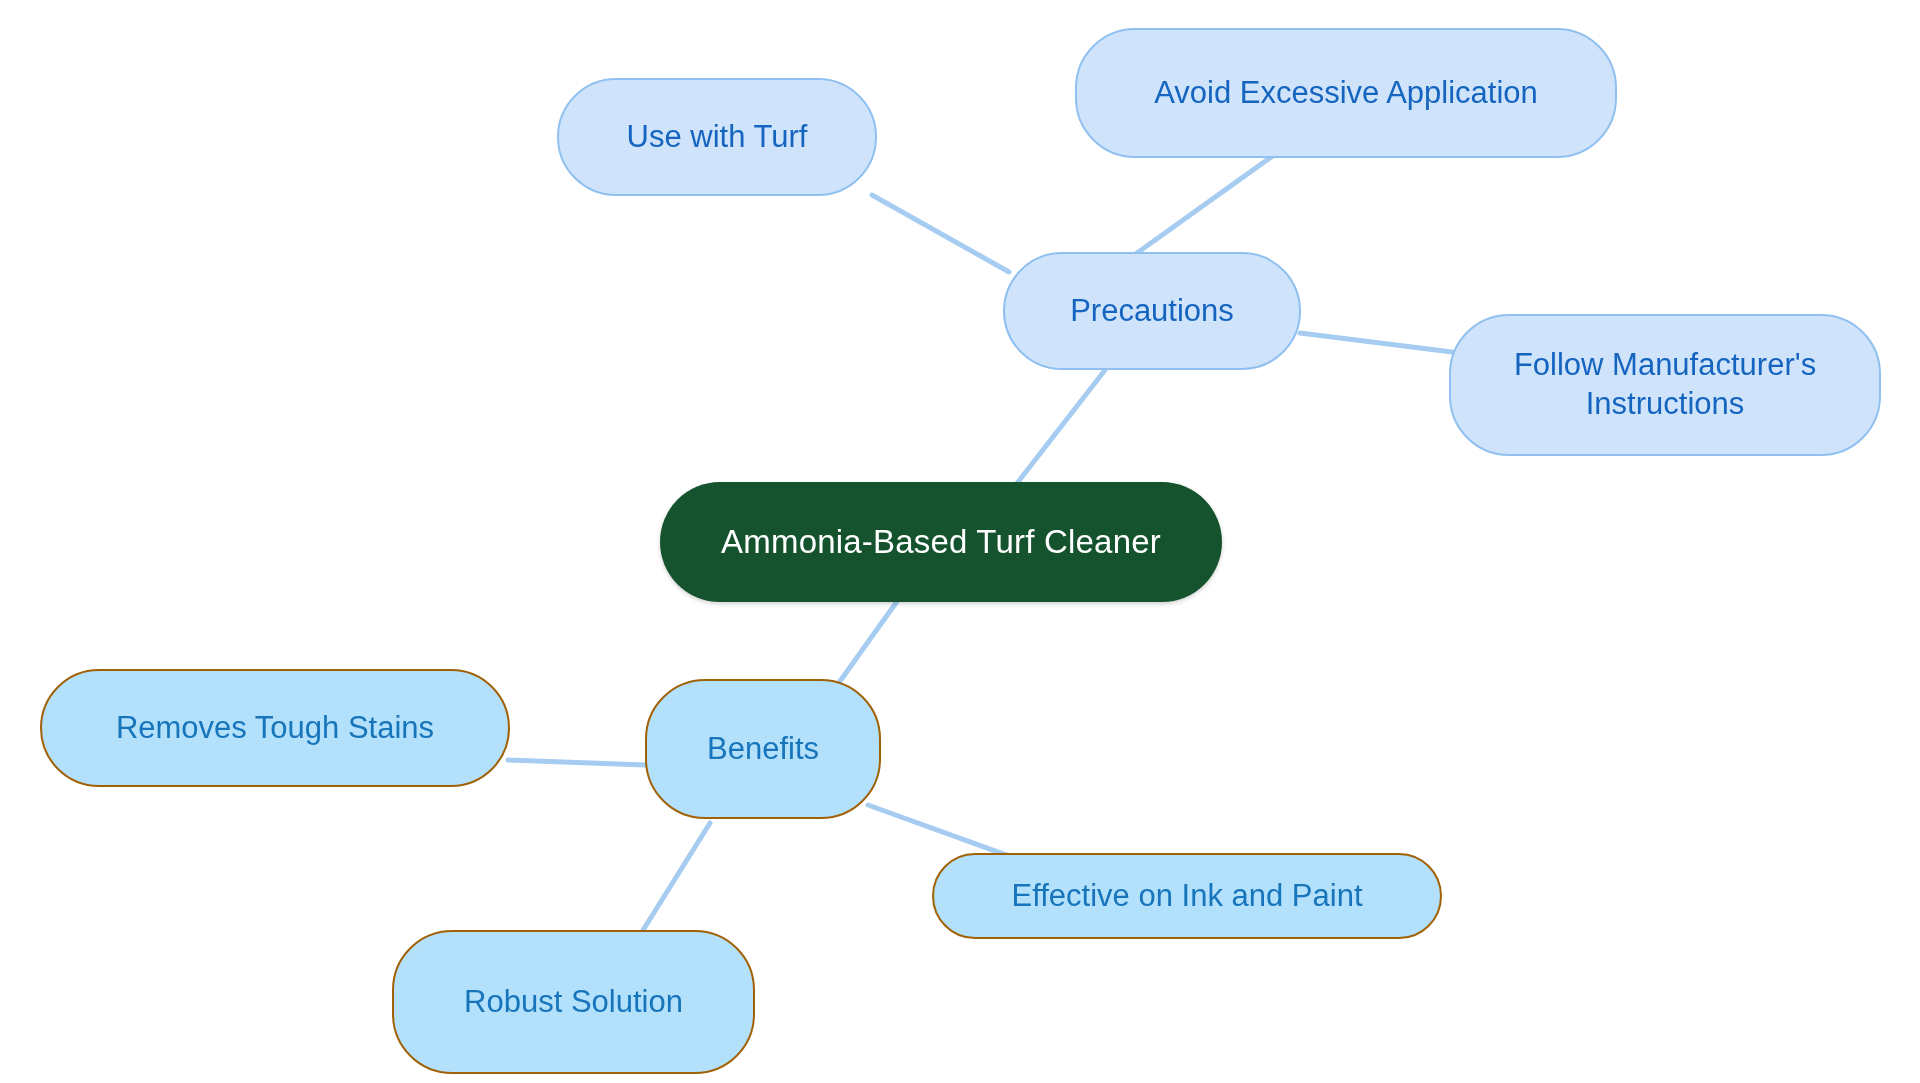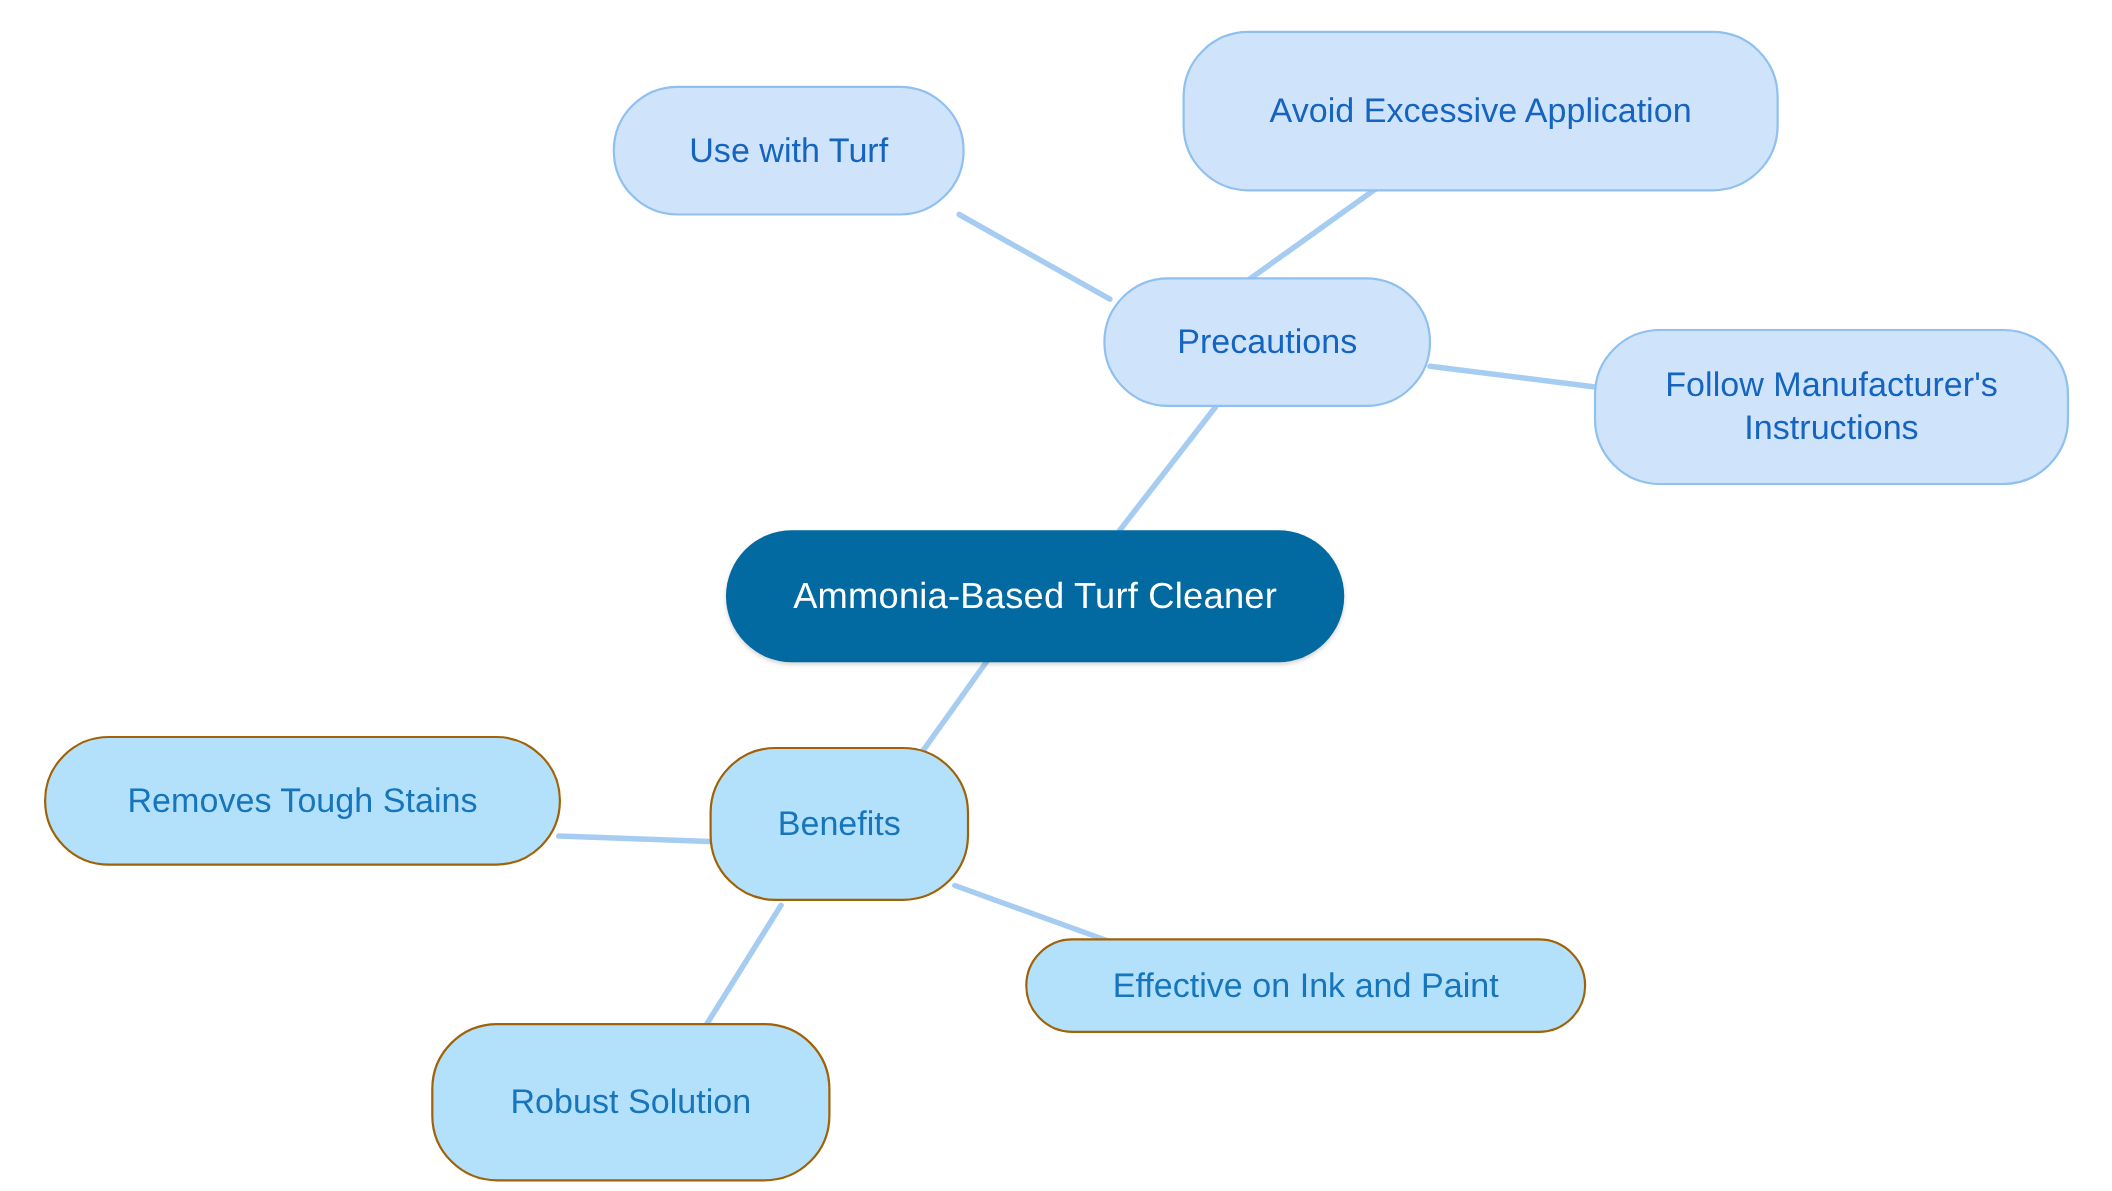--- a/index.html
+++ b/index.html
@@ -31,21 +31,21 @@
     position: absolute;
     box-sizing: border-box;
     display: flex;
     align-items: center;
     justify-content: center;
     text-align: center;
     line-height: 1.25;
     white-space: pre-line;
   }
   .node-root {
-    background: #0369a1;
+    background: #14532d;
     color: #ffffff;
     border-radius: 62px;
     font-size: 33px;
     letter-spacing: 0.2px;
     box-shadow: 0 2px 4px rgba(0,0,0,0.18);
   }
   .node-branch-a {
     background: #cfe4fb;
     border: 2px solid #8fc0ef;
     color: #1565c0;
@@ -83,25 +83,25 @@
   </div>
 
   <div class="node node-branch-a" style="left:1003px; top:252px; width:298px; height:118px;">
     <span>Precautions</span>
   </div>
 
   <div class="node node-branch-a" style="left:557px; top:78px; width:320px; height:118px;">
     <span>Use with Turf</span>
   </div>
 
-  <div class="node node-branch-a" style="left:1075px; top:28px; width:542px; height:146px;">
+  <div class="node node-branch-a" style="left:1075px; top:28px; width:542px; height:130px;">
     <span>Avoid Excessive Application</span>
   </div>
 
-  <div class="node node-branch-a" style="left:1449px; top:299px; width:432px; height:142px;">
+  <div class="node node-branch-a" style="left:1449px; top:314px; width:432px; height:142px;">
     <span>Follow Manufacturer's
 Instructions</span>
   </div>
 
   <div class="node node-branch-b" style="left:645px; top:679px; width:236px; height:140px;">
     <span>Benefits</span>
   </div>
 
   <div class="node node-branch-b" style="left:40px; top:669px; width:470px; height:118px;">
     <span>Removes Tough Stains</span>

